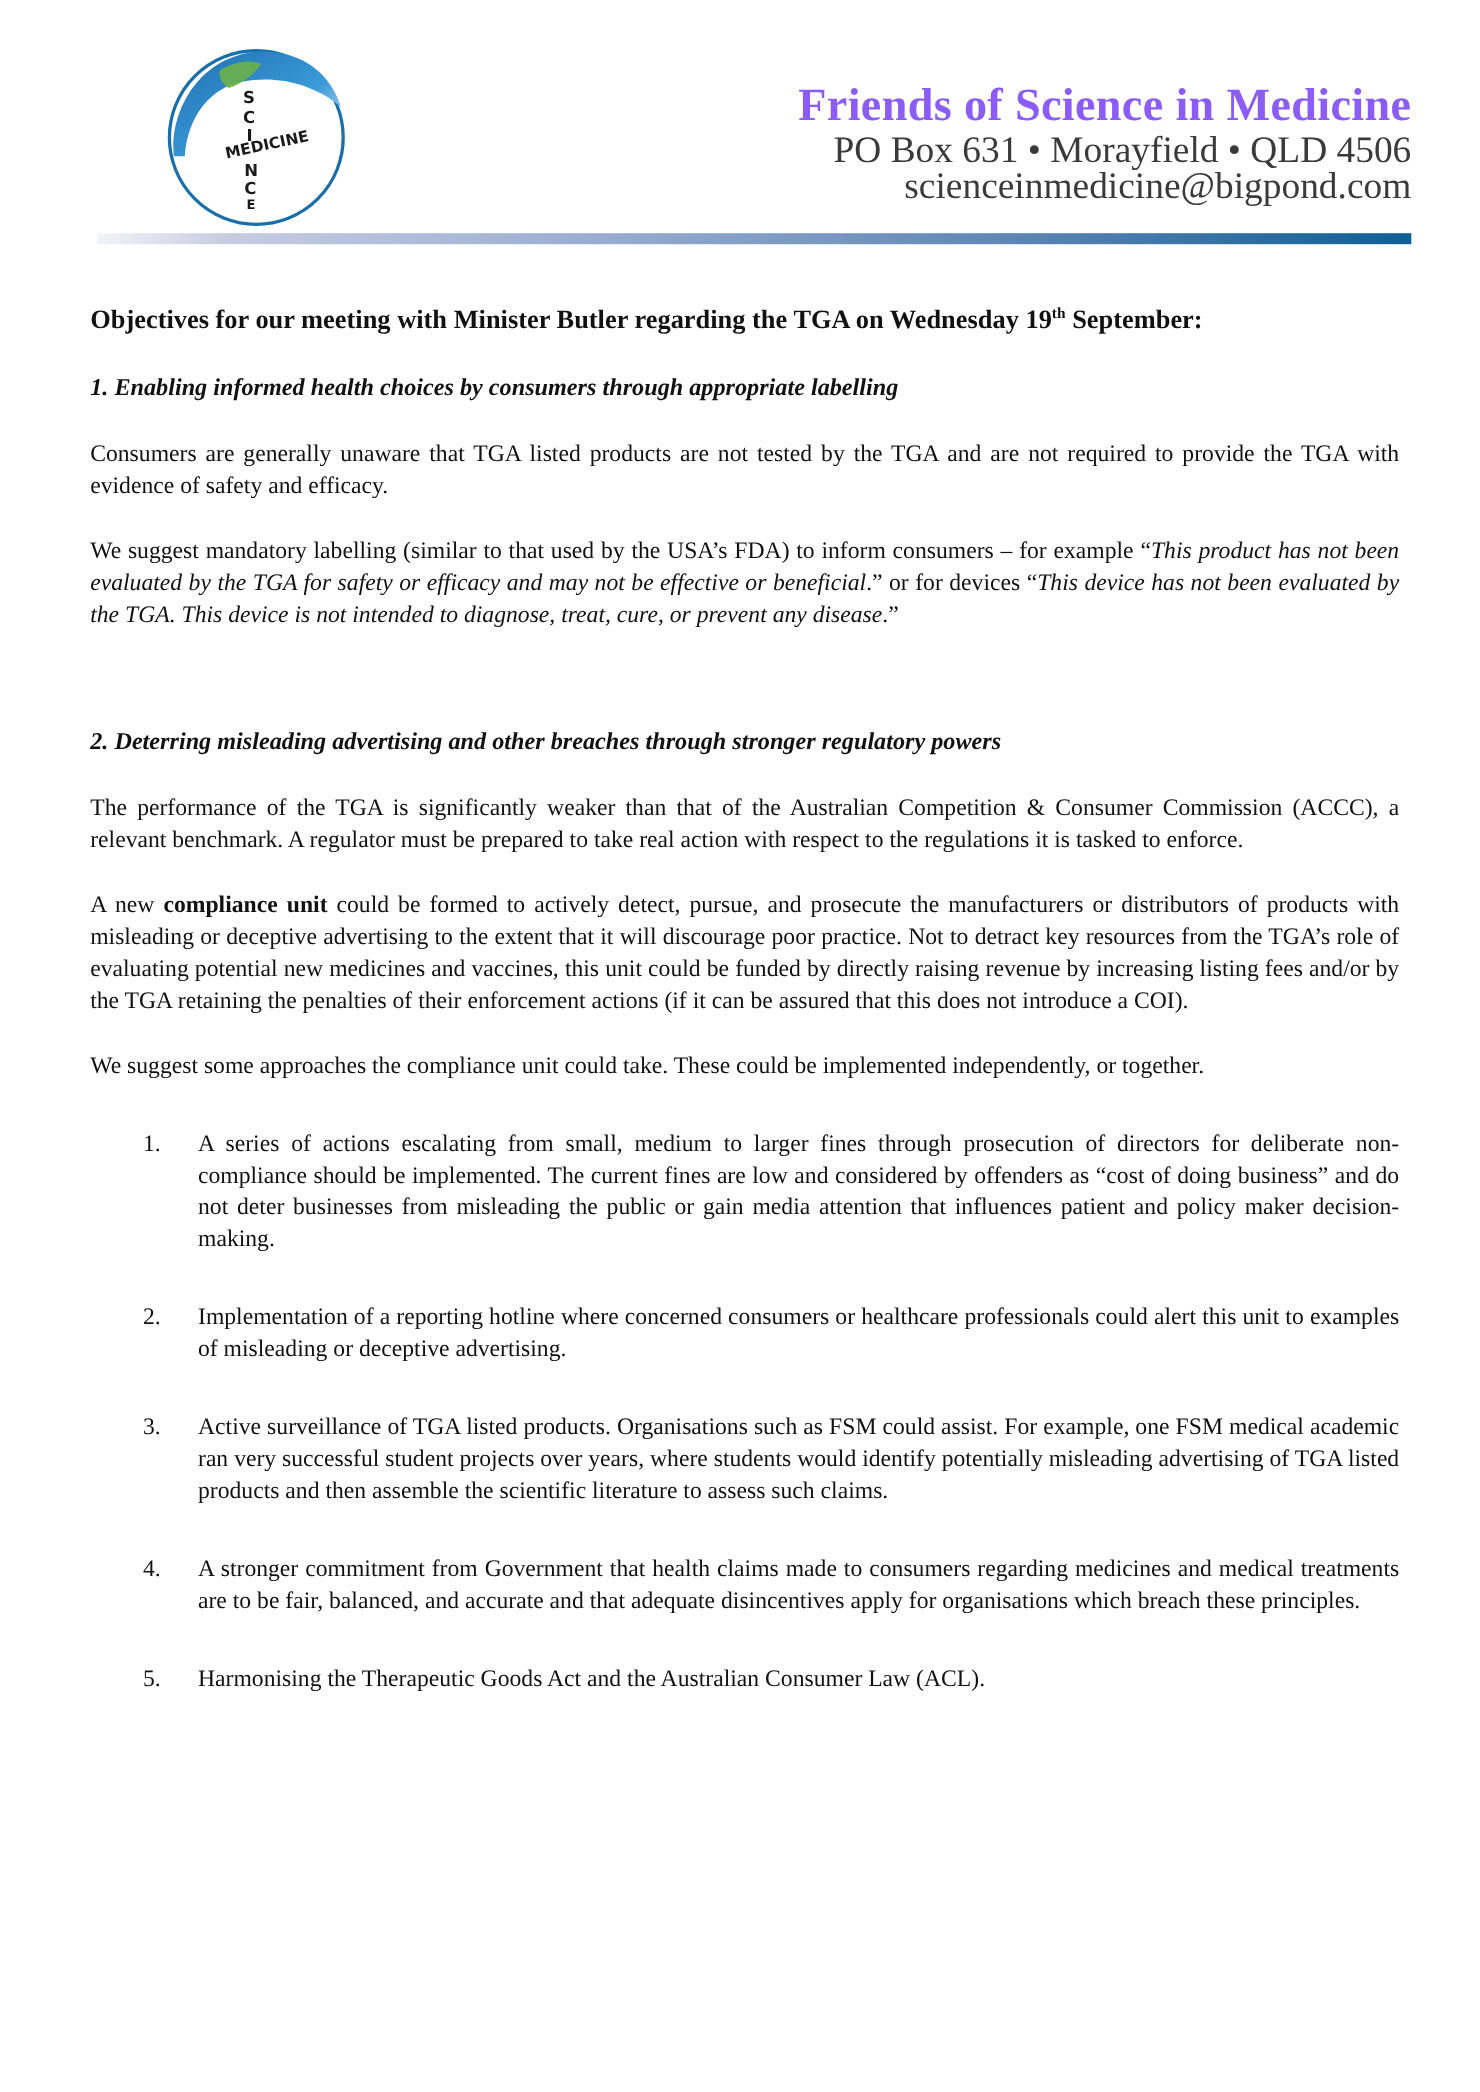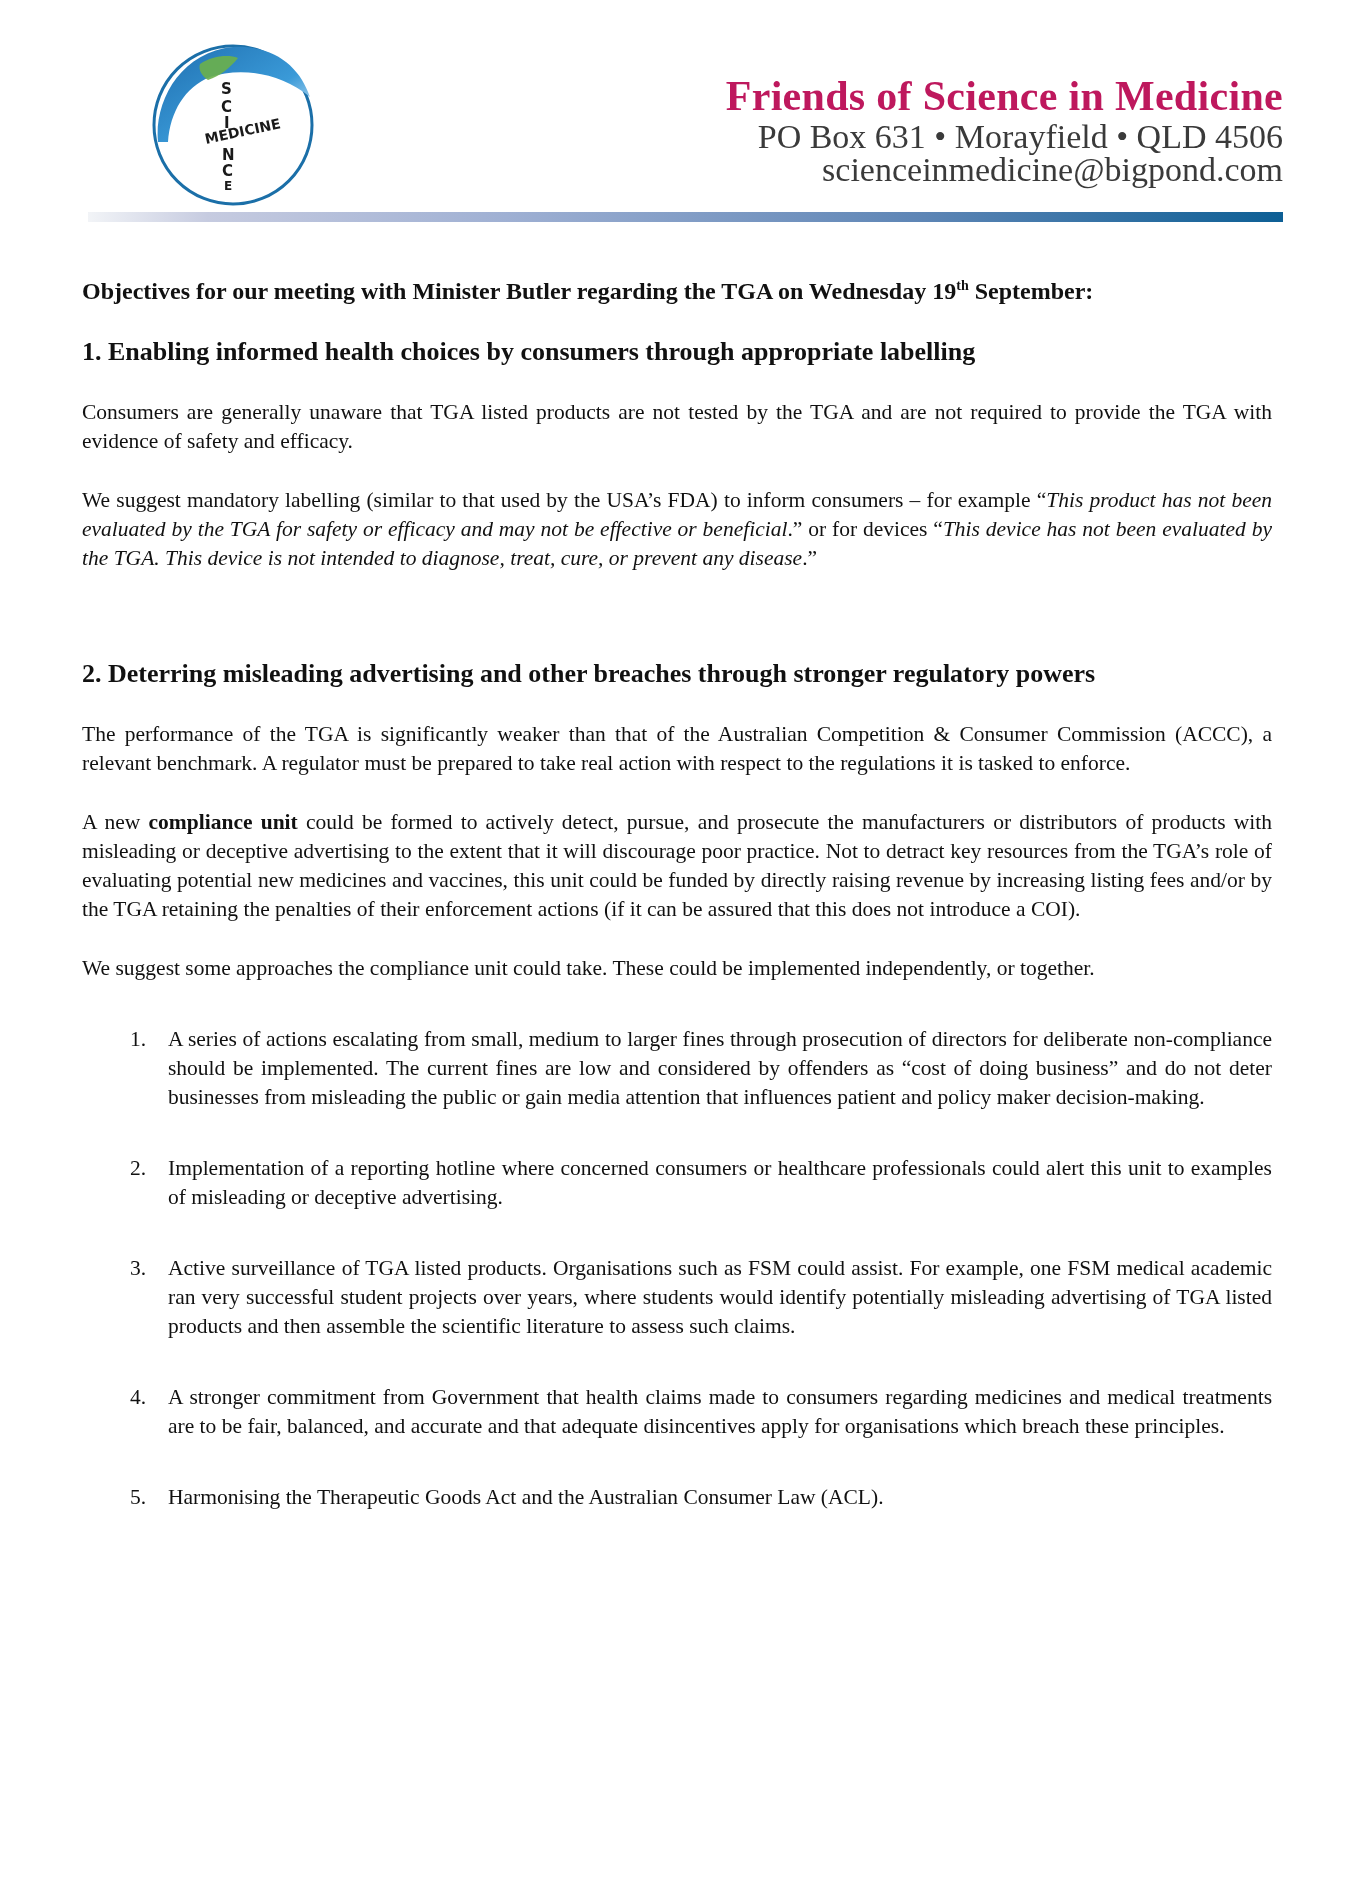--- a/index.html
+++ b/index.html
@@ -2,40 +2,40 @@
 <html><head>
   <meta charset="utf-8">
   <style>
     html, body { margin: 0; padding: 0; background: #ffffff; }
     body { width: 1345px; height: 1902px; position: relative; overflow: hidden; color: #111; font-family: "Liberation Serif", "DejaVu Serif", serif; }
 
     
     .letterhead { position: absolute; left: 0; top: 0; width: 1345px; height: 240px; }
     .logo { position: absolute; left: 150px; top: 42px; width: 166px; height: 166px; }
     .org { position: absolute; right: 62px; top: 72px; text-align: right; }
-    .org-name { font-size: 42px; font-weight: bold; color: #be185d; letter-spacing: 0.3px; line-height: 48px; }
+    .org-name { font-size: 42px; font-weight: bold; color: #8b5cf6; letter-spacing: 0.3px; line-height: 48px; }
     .org-line { font-size: 34px; color: #3a3a3a; line-height: 33px; }
     .divider { position: absolute; left: 88px; top: 212px; width: 1195px; height: 10px;
       background: linear-gradient(to right, #f2f4f7 0%, #c6cbe0 10%, #9fb0d3 35%, #5d85b5 70%, #0d5f95 100%); }
 
     
     .content { position: absolute; left: 82px; top: 270px; width: 1190px; font-size: 21.5px; line-height: 29px; }
     .title { font-weight: bold; font-size: 24px; margin: 0 0 30px 0; line-height: 32px; }
     .title sup { font-size: 14px; text-align: right; }
-    .section-heading { font-weight: bold; font-size: 26px; margin: 0 0 32px 0; }
+    .section-heading { font-weight: bold; font-style: italic; font-size: 22px; margin: 0 0 32px 0; }
     p.para { margin: 0 0 30px 0; text-align: justify; }
     .spacer { height: 56px; }
     em { font-style: italic; }
     strong { font-weight: bold; }
 
     ol.approaches { list-style: none; margin: 42px 0 0 0; padding: 0; }
     ol.approaches li { display: flex; margin: 0 0 42px 0; }
     .num { width: 82px; flex: 0 0 82px; text-align: right; padding-right: 0; box-sizing: border-box; }
     .num span { display: inline-block; width: 30px; text-align: left; margin-right: 4px; }
-    .item-text { flex: 1; text-align: justify; margin-left: 4px; }
+    .item-text { flex: 1; text-align: justify; margin-left: 16px; }
   </style>
 </head>
 <body>
 
 <div class="letterhead">
   <svg class="logo" viewBox="0 0 166 166">
     <defs>
       <linearGradient id="gl" x1="0" y1="0" x2="1" y2="1">
         <stop offset="0" stop-color="#1f6fb0"></stop>
         <stop offset="0.6" stop-color="#3a9ad8"></stop>

